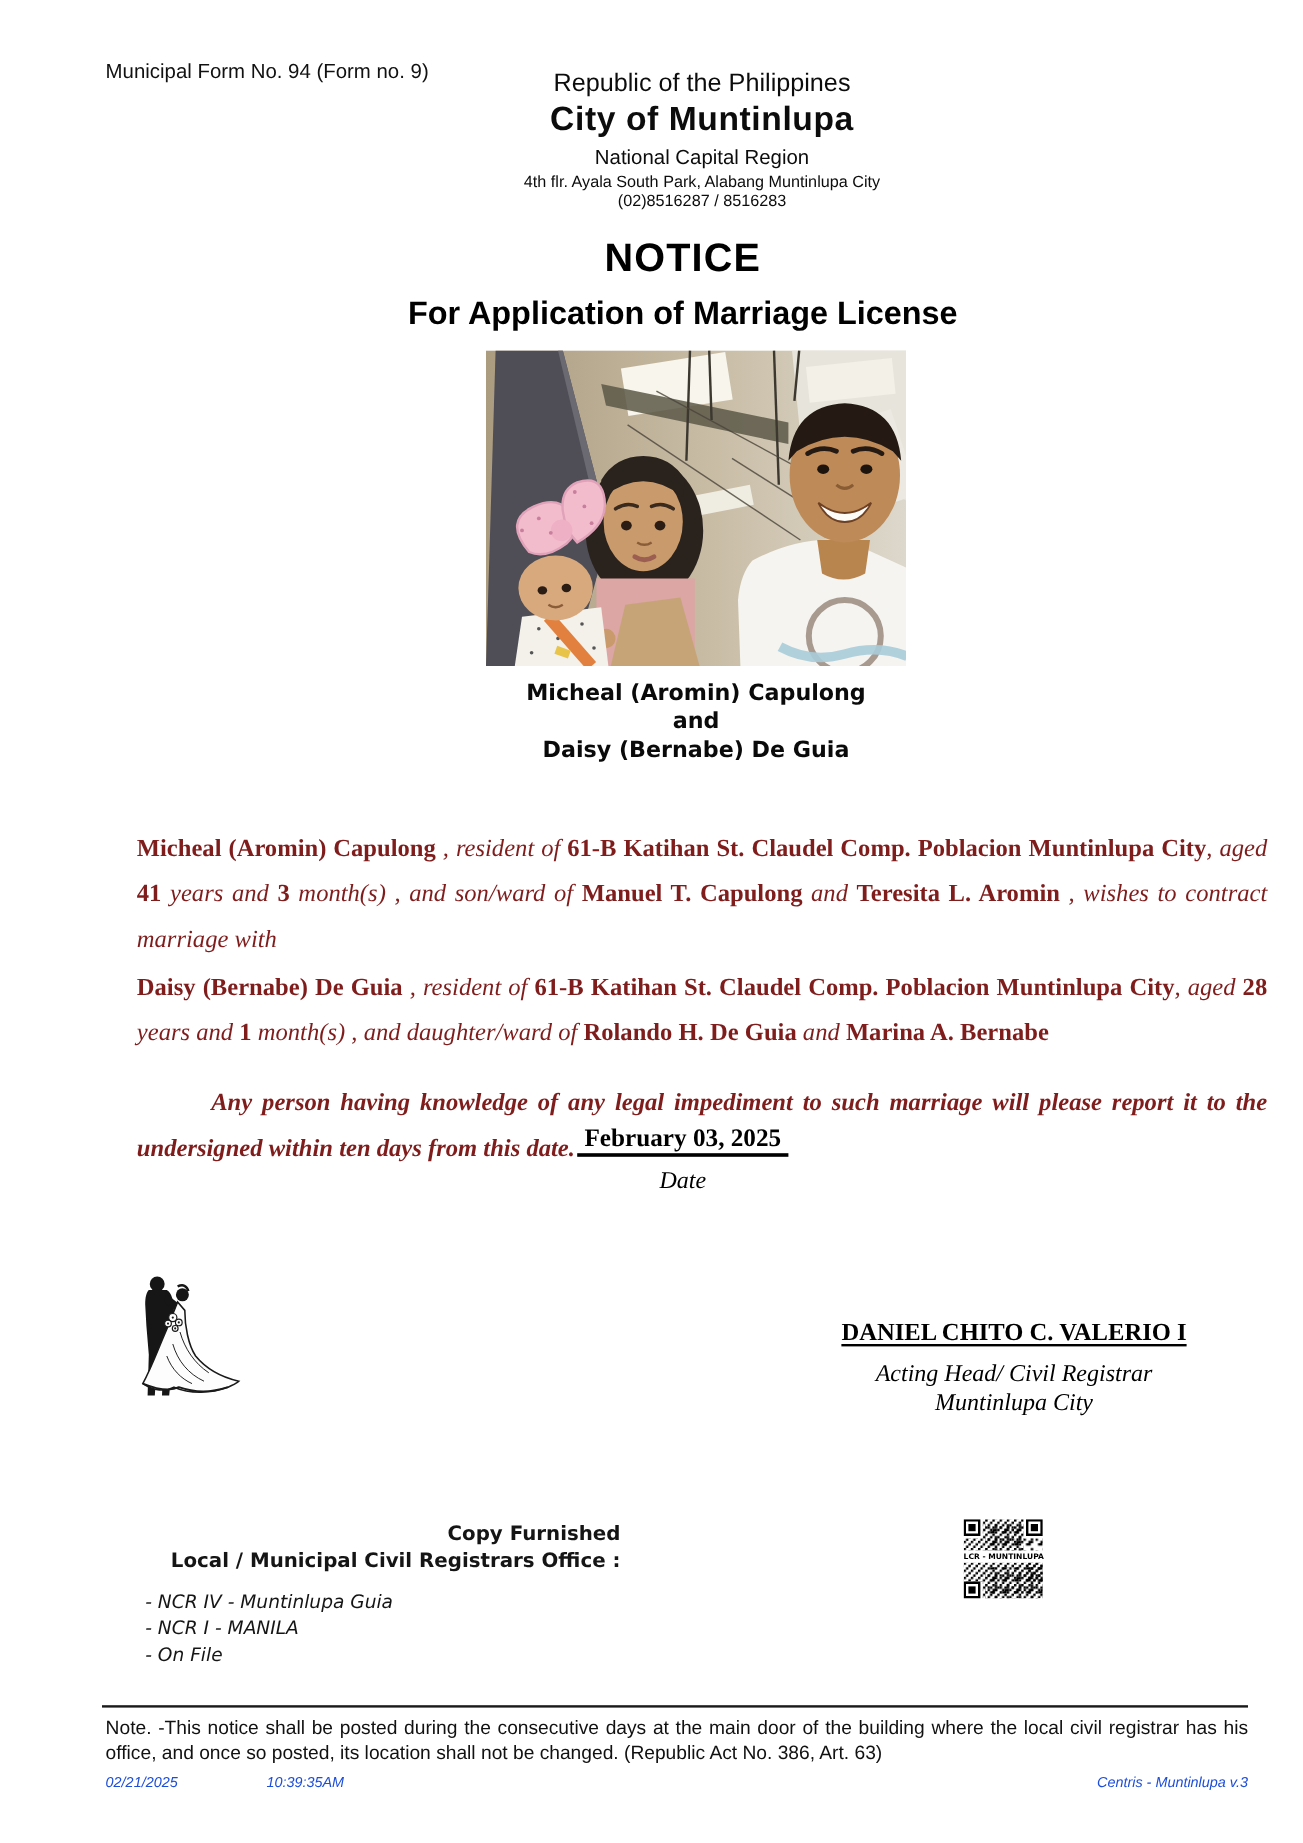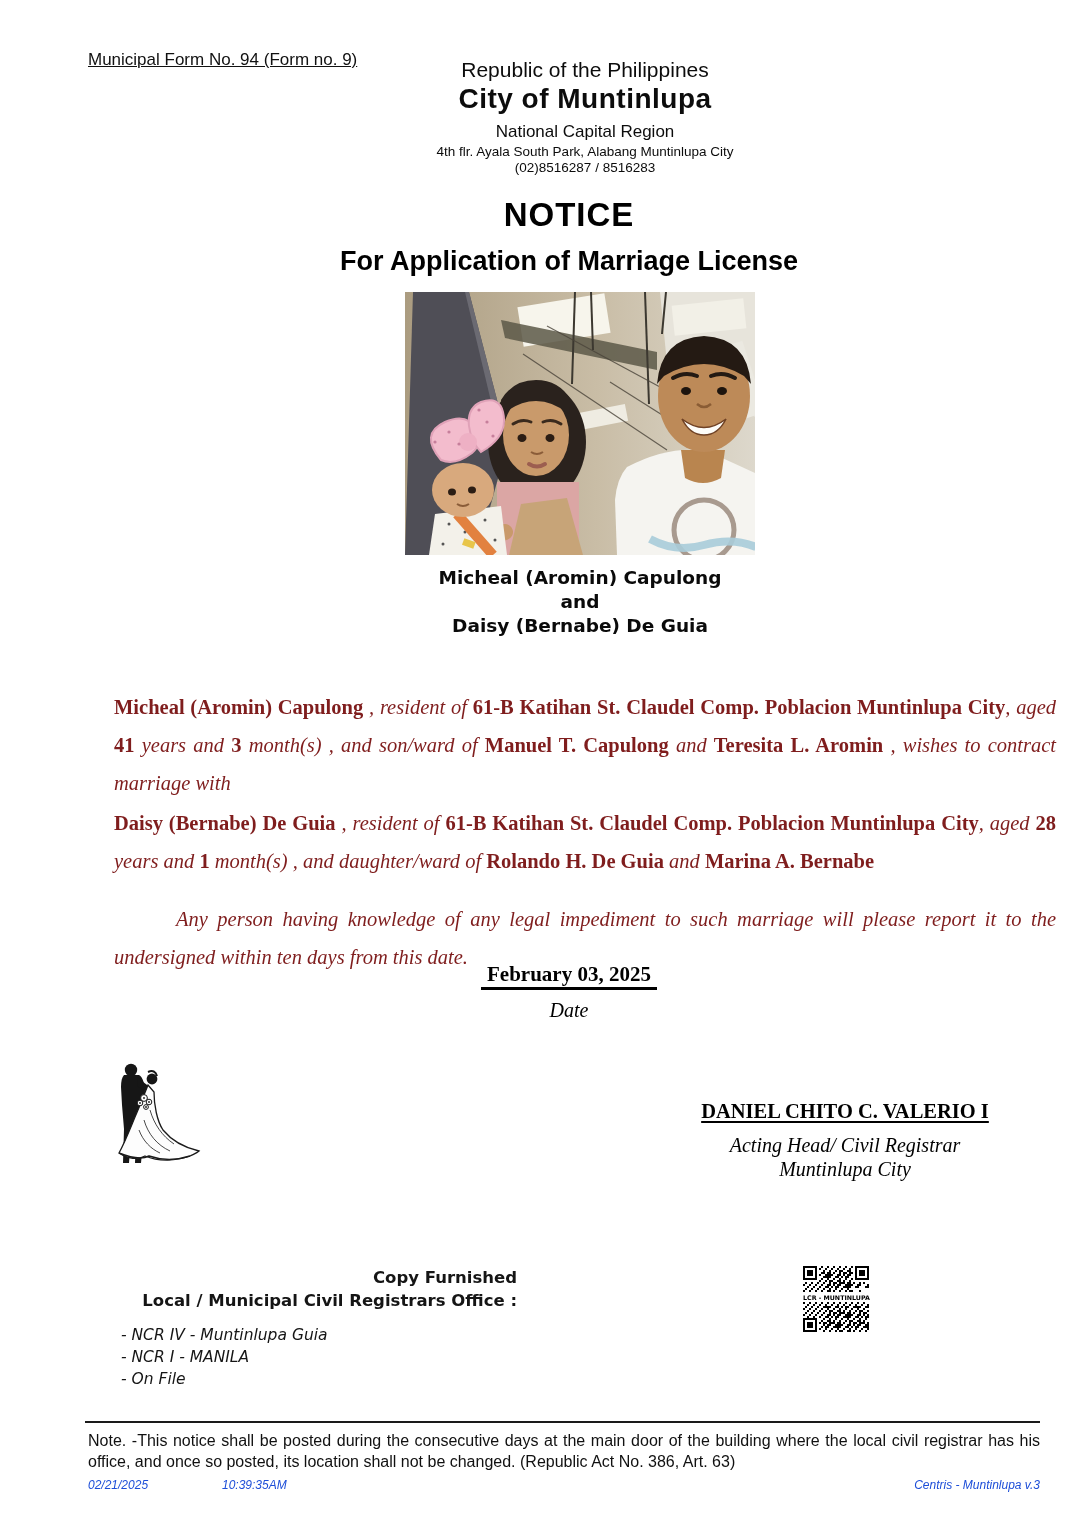--- a/index.html
+++ b/index.html
@@ -3,21 +3,21 @@
 <meta charset="utf-8">
 <style>
   html,body { margin:0; padding:0; background:#ffffff; }
   .page {
     position:relative; width:1086px; height:1536px; background:#ffffff;
     color:#000; font-family:"Liberation Serif", serif; overflow:hidden;
   }
   
   .form-no {
     position:absolute; left:88px; top:50px;
-    font-family:"Liberation Sans", sans-serif; font-size:17px; color:#111;text-decoration:underline;
+    font-family:"Liberation Sans", sans-serif; font-size:17px; color:#111;
   }
   
   .letterhead {
     position:absolute; left:285px; top:58px; width:600px; text-align:center;
     font-family:"Liberation Sans", sans-serif; color:#0c0c0c;
   }
   .lh-republic { font-size:21px; }
   .lh-city { font-size:28px; font-weight:bold; letter-spacing:.5px; margin-top:1px; }
   .lh-region { font-size:17px; margin-top:7px; }
   .lh-address { font-size:13.5px; margin-top:2px; }
@@ -35,25 +35,25 @@
     font-family:"DejaVu Sans", sans-serif; font-weight:bold; font-size:18.5px;
     line-height:24px; color:#0a0a0a;
   }
   
   .para {
     position:absolute; left:98px; width:942px; margin:16px;
     font-size:20.5px; line-height:38px; text-align:justify; color:#7f1d1d;
   }
   .p1 { top:672px; }
   .p2 { top:788px; }
-  .p3 { top:884px; text-indent:62px; font-style:italic; }
+  .p3 { top:884px; text-indent:62px; font-style:italic;font-weight:bold; }
   .para b { font-weight:bold; font-style:normal; }
   .para i { font-style:italic; font-weight:normal; }
   
-  .date-block { position:absolute; left:98px; top:962px; width:942px; text-align:center; }
+  .date-block { position:absolute; left:98px; top:936px; width:942px; text-align:center; }
   .date-value {
     font-size:21px; font-weight:bold; border-bottom:3px solid #000; padding:0 6px 1px 6px;
   }
   .date-label { font-size:20px; font-style:italic; margin-top:12px; }
   
   .couple { position:absolute; left:104px; top:1060px; width:100px; height:108px; }
   
   .registrar { position:absolute; left:600px; top:1100px; width:490px; text-align:center; }
   .reg-name {
     font-size:20.5px; font-weight:bold;

